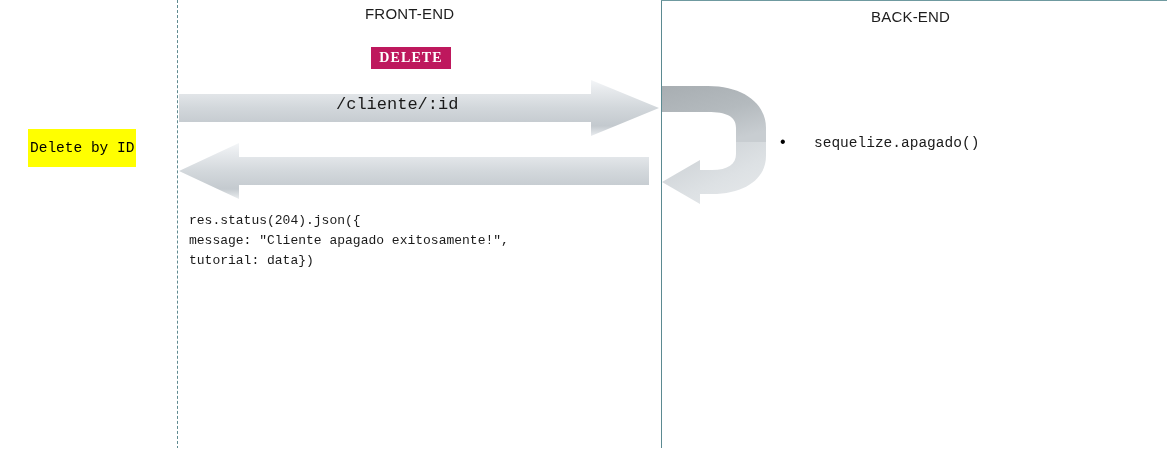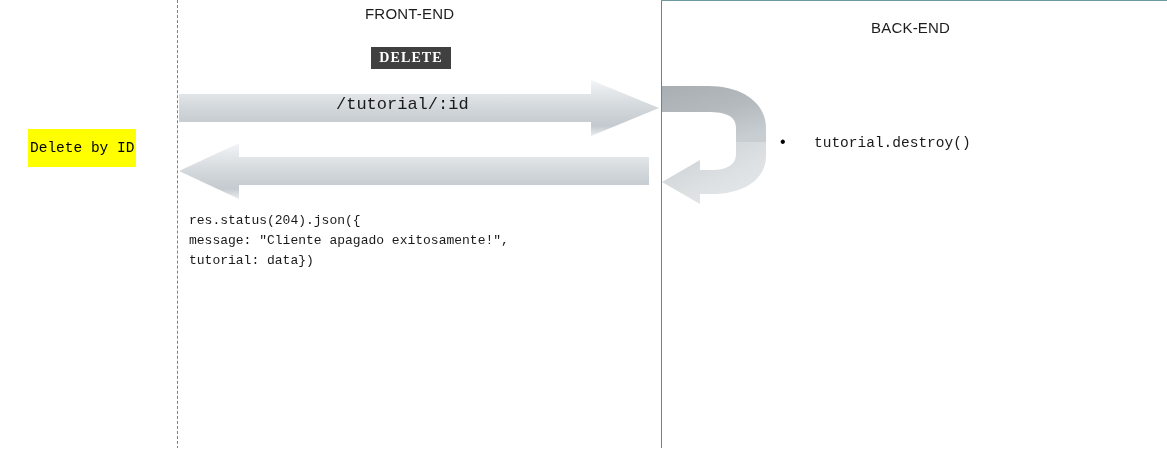--- a/index.html
+++ b/index.html
@@ -47,21 +47,21 @@
   
   .section-title {
     position: absolute;
     font-family: "Liberation Sans", sans-serif;
     font-size: 15px;
     color: #1d1d1d;
     letter-spacing: 0.2px;
     white-space: nowrap;
   }
   #frontend-title { left: 365px; top: 5px; }
-  #backend-title  { left: 871px; top: 19px; }
+  #backend-title  { left: 871px; top: 8px; }
 
   
   .hl-label {
     position: absolute;
     font-family: "Liberation Mono", monospace;
     font-size: 14.5px;
     color: #000000;
     background: #ffff00;
     padding: 10px 2px;
     white-space: nowrap;
@@ -69,21 +69,21 @@
   }
   #delete-by-id-label { left: 28px; top: 129px; }
 
   
   .method-badge {
     position: absolute;
     left: 371px;
     top: 47px;
     width: 80px;
     height: 22px;
-    background: #404040;
+    background: #be185d;
     color: #ffffff;
     font-family: "Liberation Serif", serif;
     font-weight: bold;
     font-size: 14px;
     letter-spacing: 1.1px;
     display: flex;
     align-items: center;
     justify-content: center;
     white-space: nowrap;
   }
@@ -170,21 +170,21 @@
           <stop offset="18%" stop-color="#e6e9ec"></stop>
           <stop offset="50%" stop-color="#d2d7db"></stop>
           <stop offset="82%" stop-color="#c3c9ce"></stop>
           <stop offset="100%" stop-color="#e9ecef"></stop>
         </linearGradient>
       </defs>
       <polygon points="0,16 412,16 412,2 480,30 412,58 412,44 0,44" fill="url(#gradReq)"></polygon>
     </svg>
   </div>
 
-  <div class="arrow-label" id="request-path-label">/tutorial/:id</div>
+  <div class="arrow-label" id="request-path-label">/cliente/:id</div>
 
   <div class="arrow-wrap" id="arrow-response">
     <svg width="470" height="58" viewBox="0 0 470 58" xmlns="http://www.w3.org/2000/svg">
       <defs>
         <linearGradient id="gradRes" x1="0" y1="0" x2="0" y2="1">
           <stop offset="0%" stop-color="#f4f6f8"></stop>
           <stop offset="18%" stop-color="#e7eaed"></stop>
           <stop offset="50%" stop-color="#d3d8dc"></stop>
           <stop offset="82%" stop-color="#c4cacf"></stop>
           <stop offset="100%" stop-color="#eaedef"></stop>
@@ -216,16 +216,16 @@
                L0,100 L38,78 L38,88 L50,88 C66,88 74,82 74,72 L74,60 Z" fill="url(#gradLoopBot)"></path>
     </svg>
   </div>
 
   <div class="code-block">res.status(204).json({
 message: "Cliente apagado exitosamente!",
 tutorial: data})</div>
 
   <div class="bullet-row">
     <span class="bullet-dot">•</span>
-    <span class="bullet-text">tutorial.destroy()</span>
+    <span class="bullet-text">sequelize.apagado()</span>
   </div>
 
 </div>
 
 </body></html>

